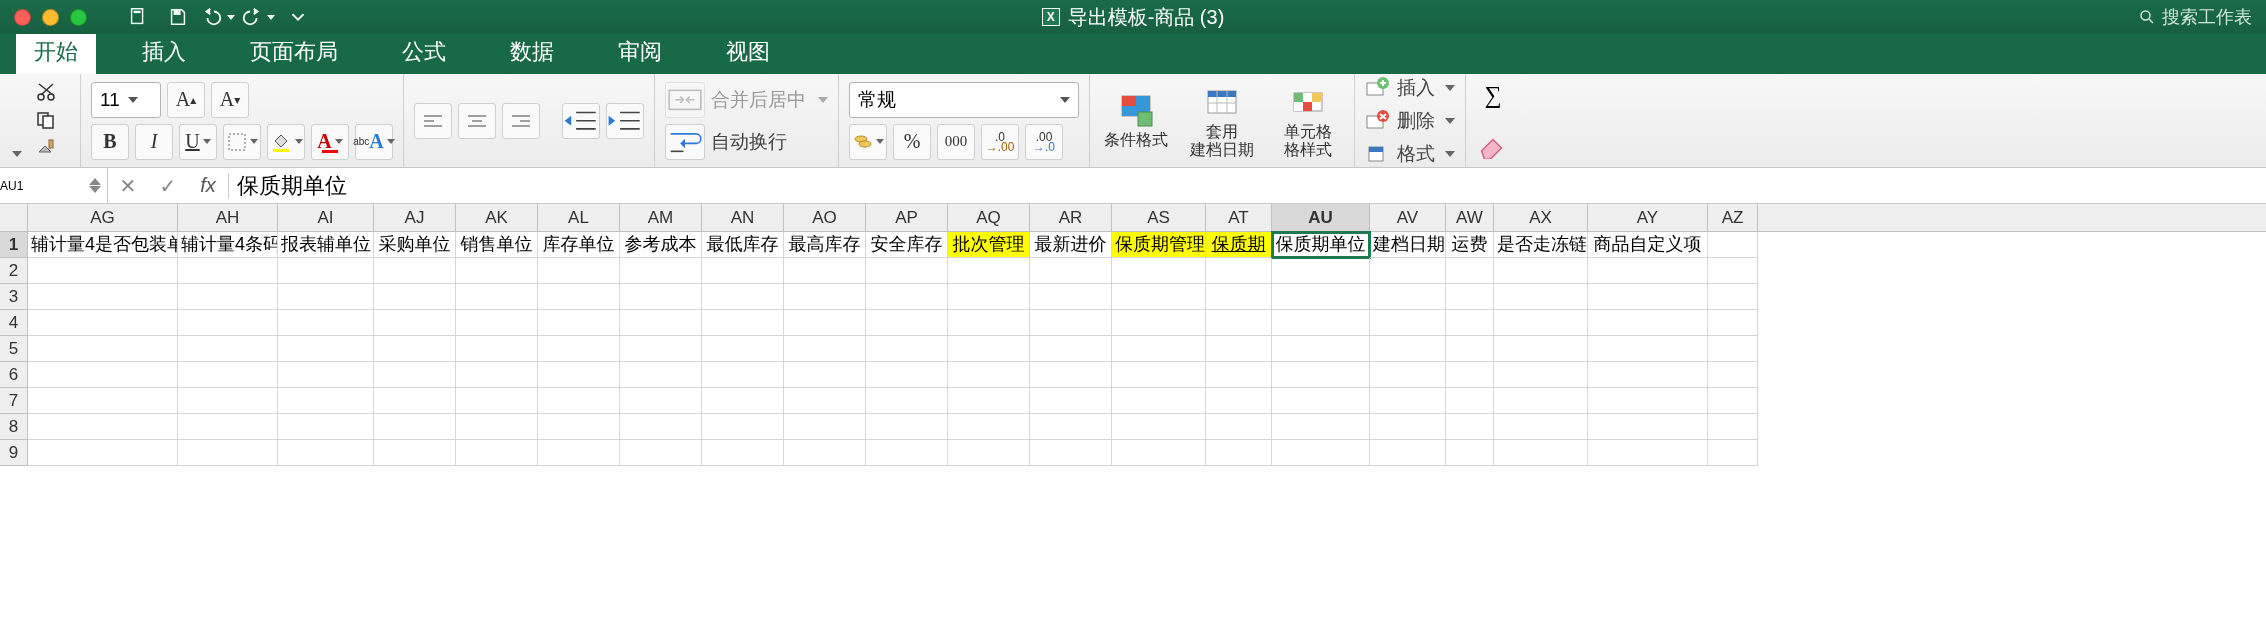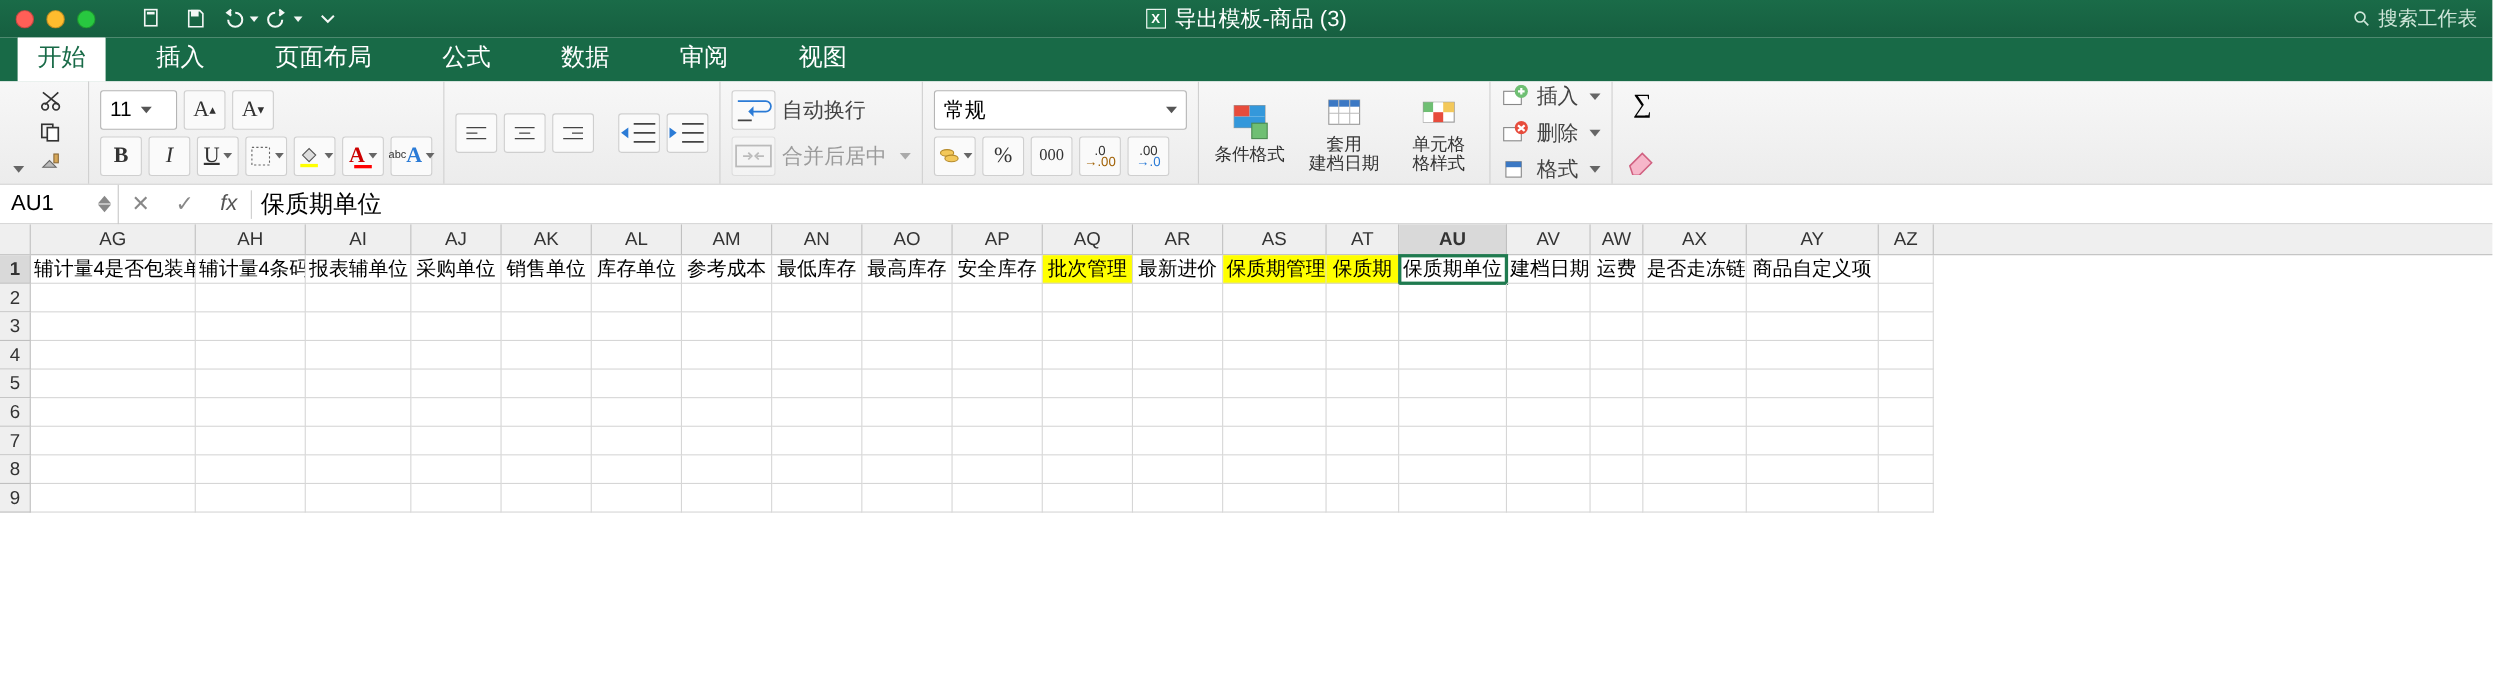--- a/index.html
+++ b/index.html
@@ -40,21 +40,21 @@
   .combo .dd { margin-left:8px; border-top:6px solid #555; border-left:5px solid transparent; border-right:5px solid transparent; }
   .btn { width:38px; height:36px; border:1px solid #cfcfcf; border-radius:3px; background:#fafafa; display:flex; align-items:center; justify-content:center; font-size:20px; color:#333; font-family:"Times New Roman",serif;}
   .splitdd::after { content:""; margin-left:3px; border-top:5px solid #666; border-left:4px solid transparent; border-right:4px solid transparent; }
 
   .alignbtn svg { width:22px; height:18px; }
   .txt { font-size:19px; color:#444; }
   .disabled { color:#9a9a9a; }
 
   
   .fbar { height:36px; border-bottom:1px solid #c8c8c8; display:flex; align-items:center; background:#fff; }
-  .namebox { width:108px; height:36px; border-right:1px solid #c8c8c8; display:flex; align-items:center; padding-left:10px; font-size:20px; position:relative; }
+  .namebox { width:108px; height:36px; border-right:1px solid #c8c8c8; display:flex; align-items:center; font-size:12px; position:relative; }
   .namebox .st { position:absolute; right:6px; display:flex; flex-direction:column; gap:1px;}
   .namebox .st div { width:0; height:0; border-left:6px solid transparent; border-right:6px solid transparent; }
   .namebox .st .up { border-bottom:7px solid #888; } .namebox .st .dn { border-top:7px solid #888; }
   .fxbtn { width:40px; display:flex; align-items:center; justify-content:center; color:#888; font-size:20px; }
   .fxval { flex:1; padding-left:8px; font-size:22px; }
 
   
   .gridwrap { position:relative; }
   .colhdrs { display:flex; height:28px; background:#efefef; border-bottom:1px solid #c0c0c0; }
   .rh-corner { width:28px; border-right:1px solid #c0c0c0; background:#efefef; }
@@ -225,40 +225,40 @@
       <div class="btn">
           <svg viewBox="0 0 22 18">
             <path stroke="#444" d="M8 4h12M8 9h12M8 14h12"></path>
             <path d="M1 6l4 3-4 3z" fill="#2b7bd6"></path>
           </svg>
         </div>
     </div>
   </div>
 
   <div class="group fontgrp">
-    <div class="row">
-      <div class="btn" style="width:40px">
-          <svg viewBox="0 0 24 20">
-            <path stroke="#2b7bd6" fill="none" d="M3 5h16a3 3 0 0 1 0 6H10"></path>
-            <path d="M12 8l-3 3 3 3" fill="#2b7bd6"></path>
-            <path stroke="#444" d="M3 16h8"></path>
-          </svg>
-        </div>
-      <span class="txt">自动换行</span>
-    </div>
     <div class="row disabled">
       <div class="btn" style="width:40px;opacity:.5">
           <svg viewBox="0 0 24 20">
             <rect x="2" y="4" width="20" height="12" fill="none" stroke="#888"></rect>
             <path d="M6 10h4M14 10h4" stroke="#888"></path>
             <path d="M9 8l2 2-2 2M15 8l-2 2 2 2" fill="none" stroke="#888"></path>
           </svg>
         </div>
       <span class="txt disabled">合并后居中</span>
       <div style="border-top:6px solid #aaa;border-left:5px solid transparent;border-right:5px solid transparent;margin-left:6px"></div>
+    </div>
+    <div class="row">
+      <div class="btn" style="width:40px">
+          <svg viewBox="0 0 24 20">
+            <path stroke="#2b7bd6" fill="none" d="M3 5h16a3 3 0 0 1 0 6H10"></path>
+            <path d="M12 8l-3 3 3 3" fill="#2b7bd6"></path>
+            <path stroke="#444" d="M3 16h8"></path>
+          </svg>
+        </div>
+      <span class="txt">自动换行</span>
     </div>
   </div>
 
   <div class="group fontgrp">
     <div class="row">
       <div class="combo" style="width:230px">
           <span>常规</span>
           <div class="dd" style="margin-left:auto"></div>
         </div>
     </div>
@@ -407,21 +407,21 @@
         <div class="cell" style="width: 82px;">采购单位</div>
         <div class="cell" style="width: 82px;">销售单位</div>
         <div class="cell" style="width: 82px;">库存单位</div>
         <div class="cell" style="width: 82px;">参考成本</div>
         <div class="cell" style="width: 82px;">最低库存</div>
         <div class="cell" style="width: 82px;">最高库存</div>
         <div class="cell" style="width: 82px;">安全库存</div>
         <div class="cell hl" style="width: 82px;">批次管理</div>
         <div class="cell" style="width: 82px;">最新进价</div>
         <div class="cell hl" style="width: 94px;">保质期管理</div>
-        <div class="cell hl" style="width: 66px;">保质期</div>
+        <div class="cell hl" style="width: 66px; text-decoration: underline;">保质期</div>
         <div class="cell selcell" style="width: 98px;">保质期单位</div>
         <div class="cell" style="width: 76px;">建档日期</div>
         <div class="cell" style="width: 48px;">运费</div>
         <div class="cell" style="width: 94px;">是否走冻链</div>
         <div class="cell" style="width: 120px;">商品自定义项</div>
         <div class="cell" style="width: 50px;"></div>
       </div>
       <div class="row1">
         <div class="rowhdr">2</div>
         <div class="cell" style="width: 150px;"></div>

